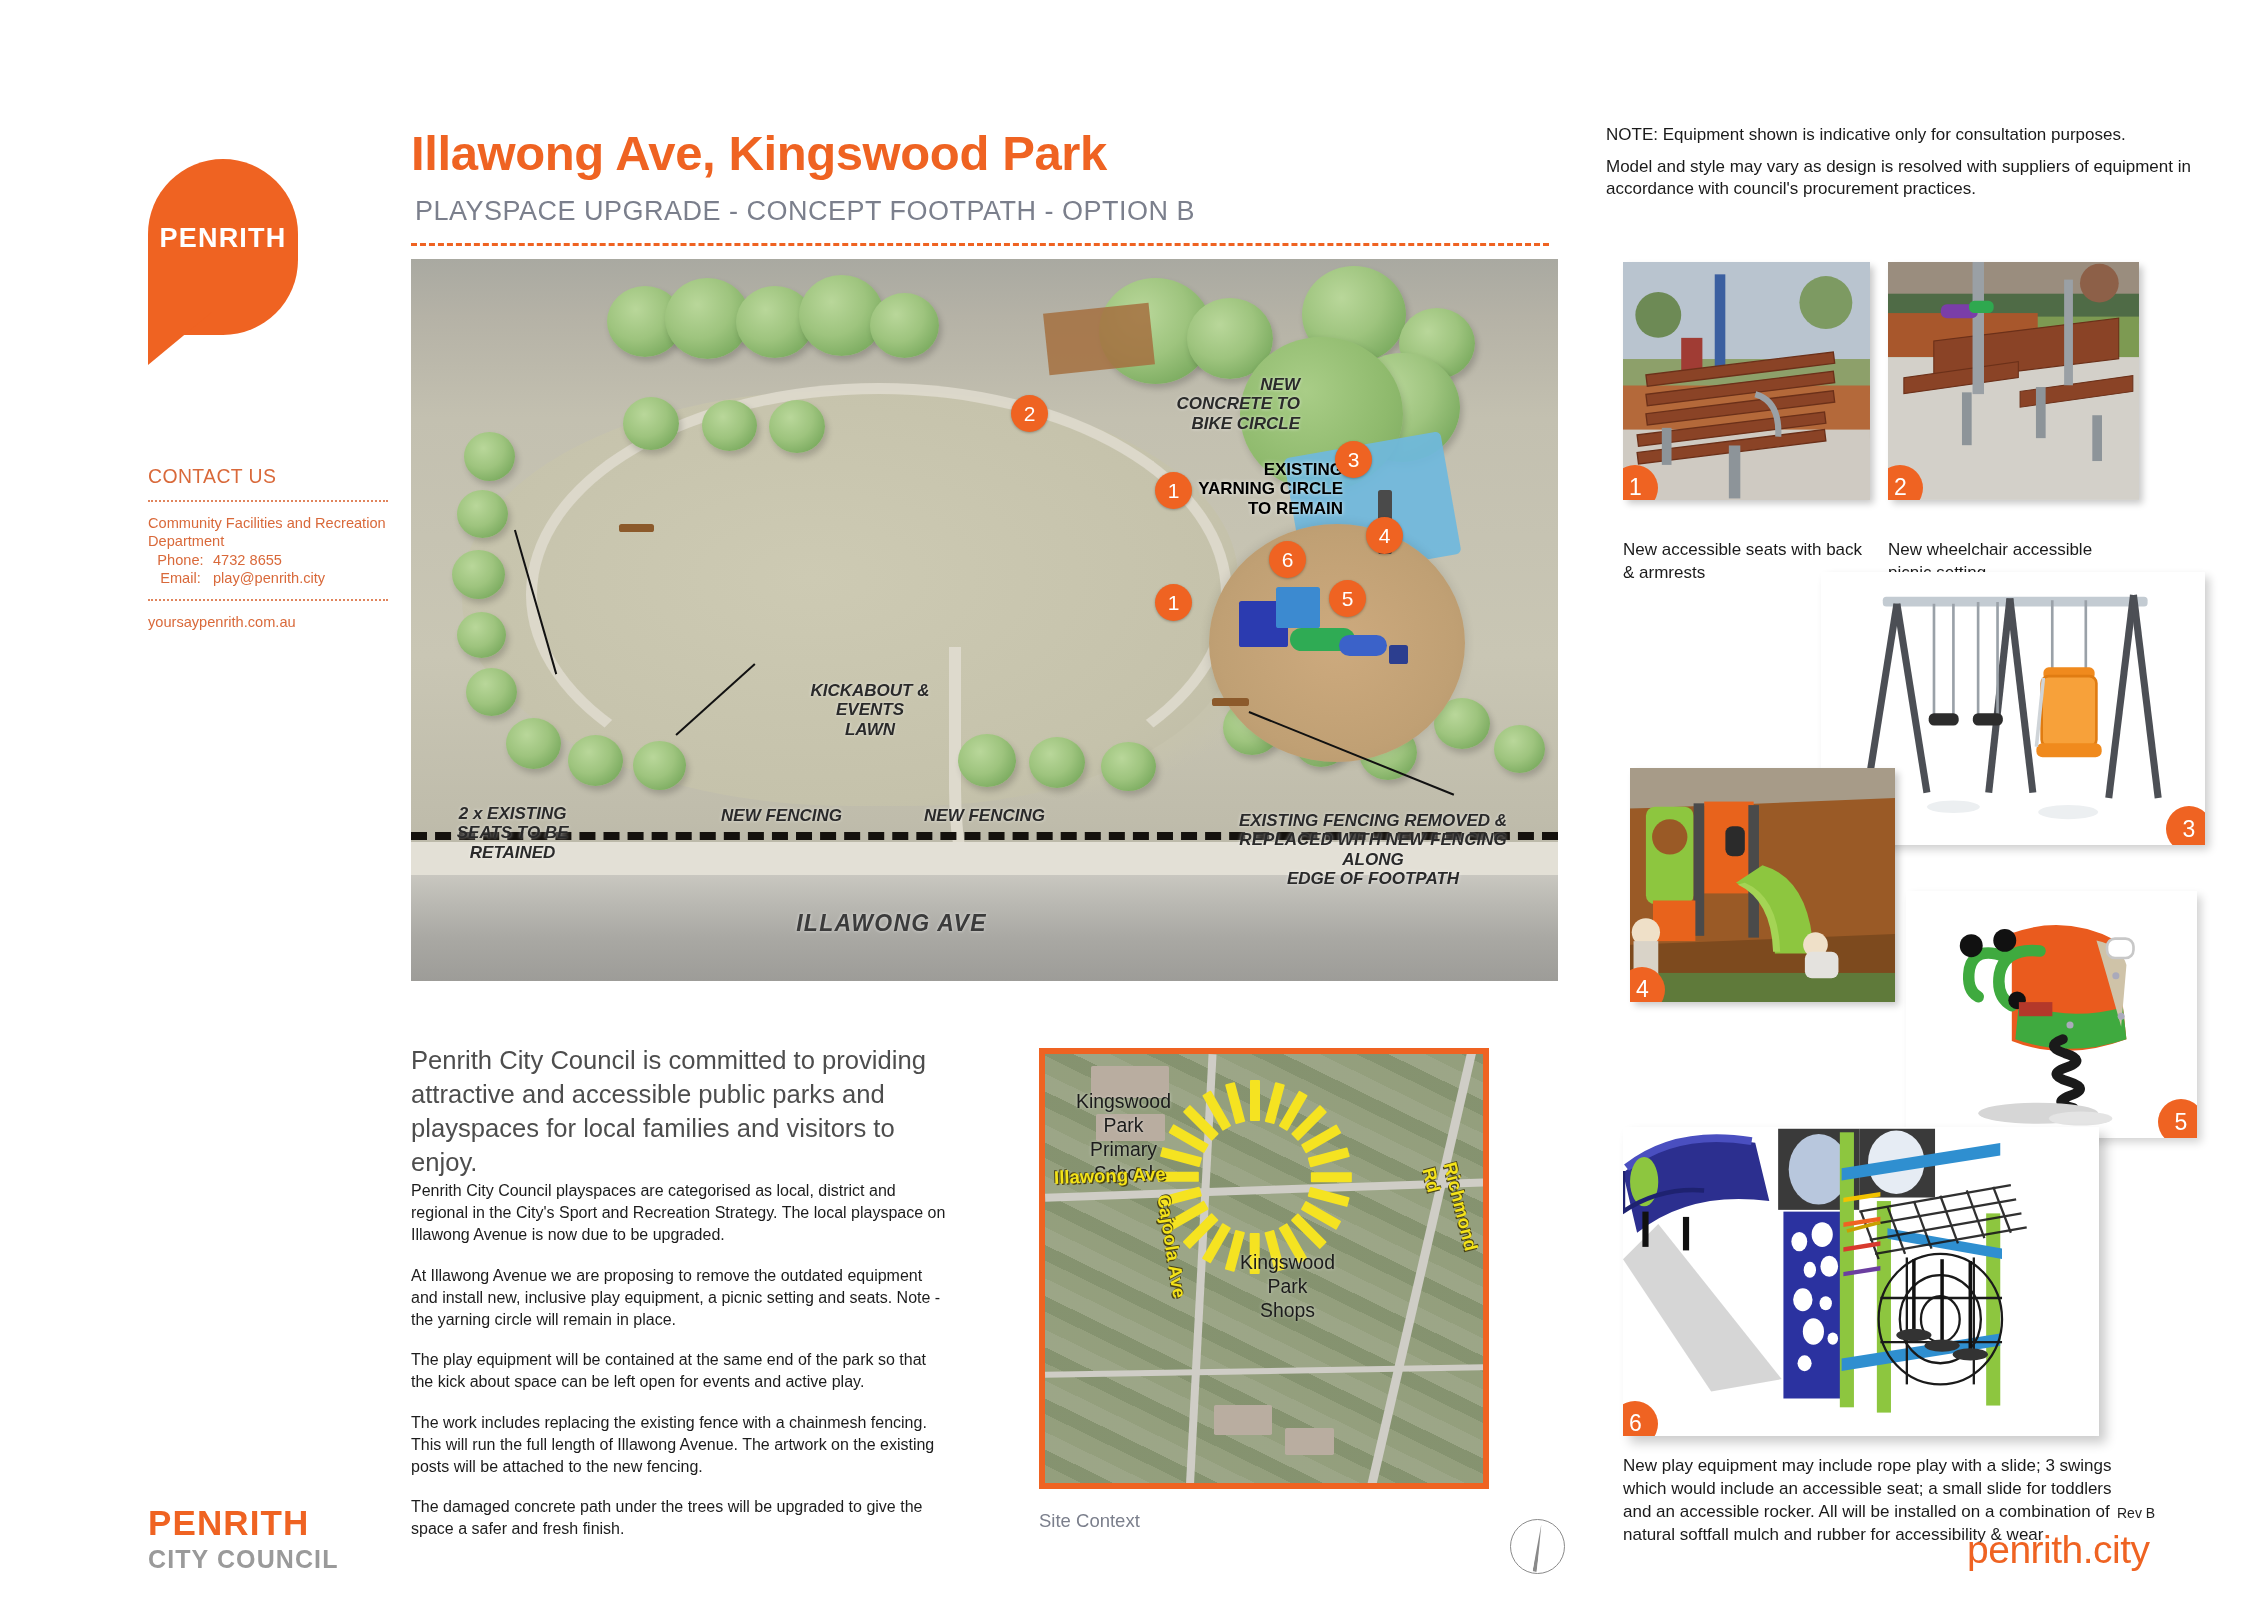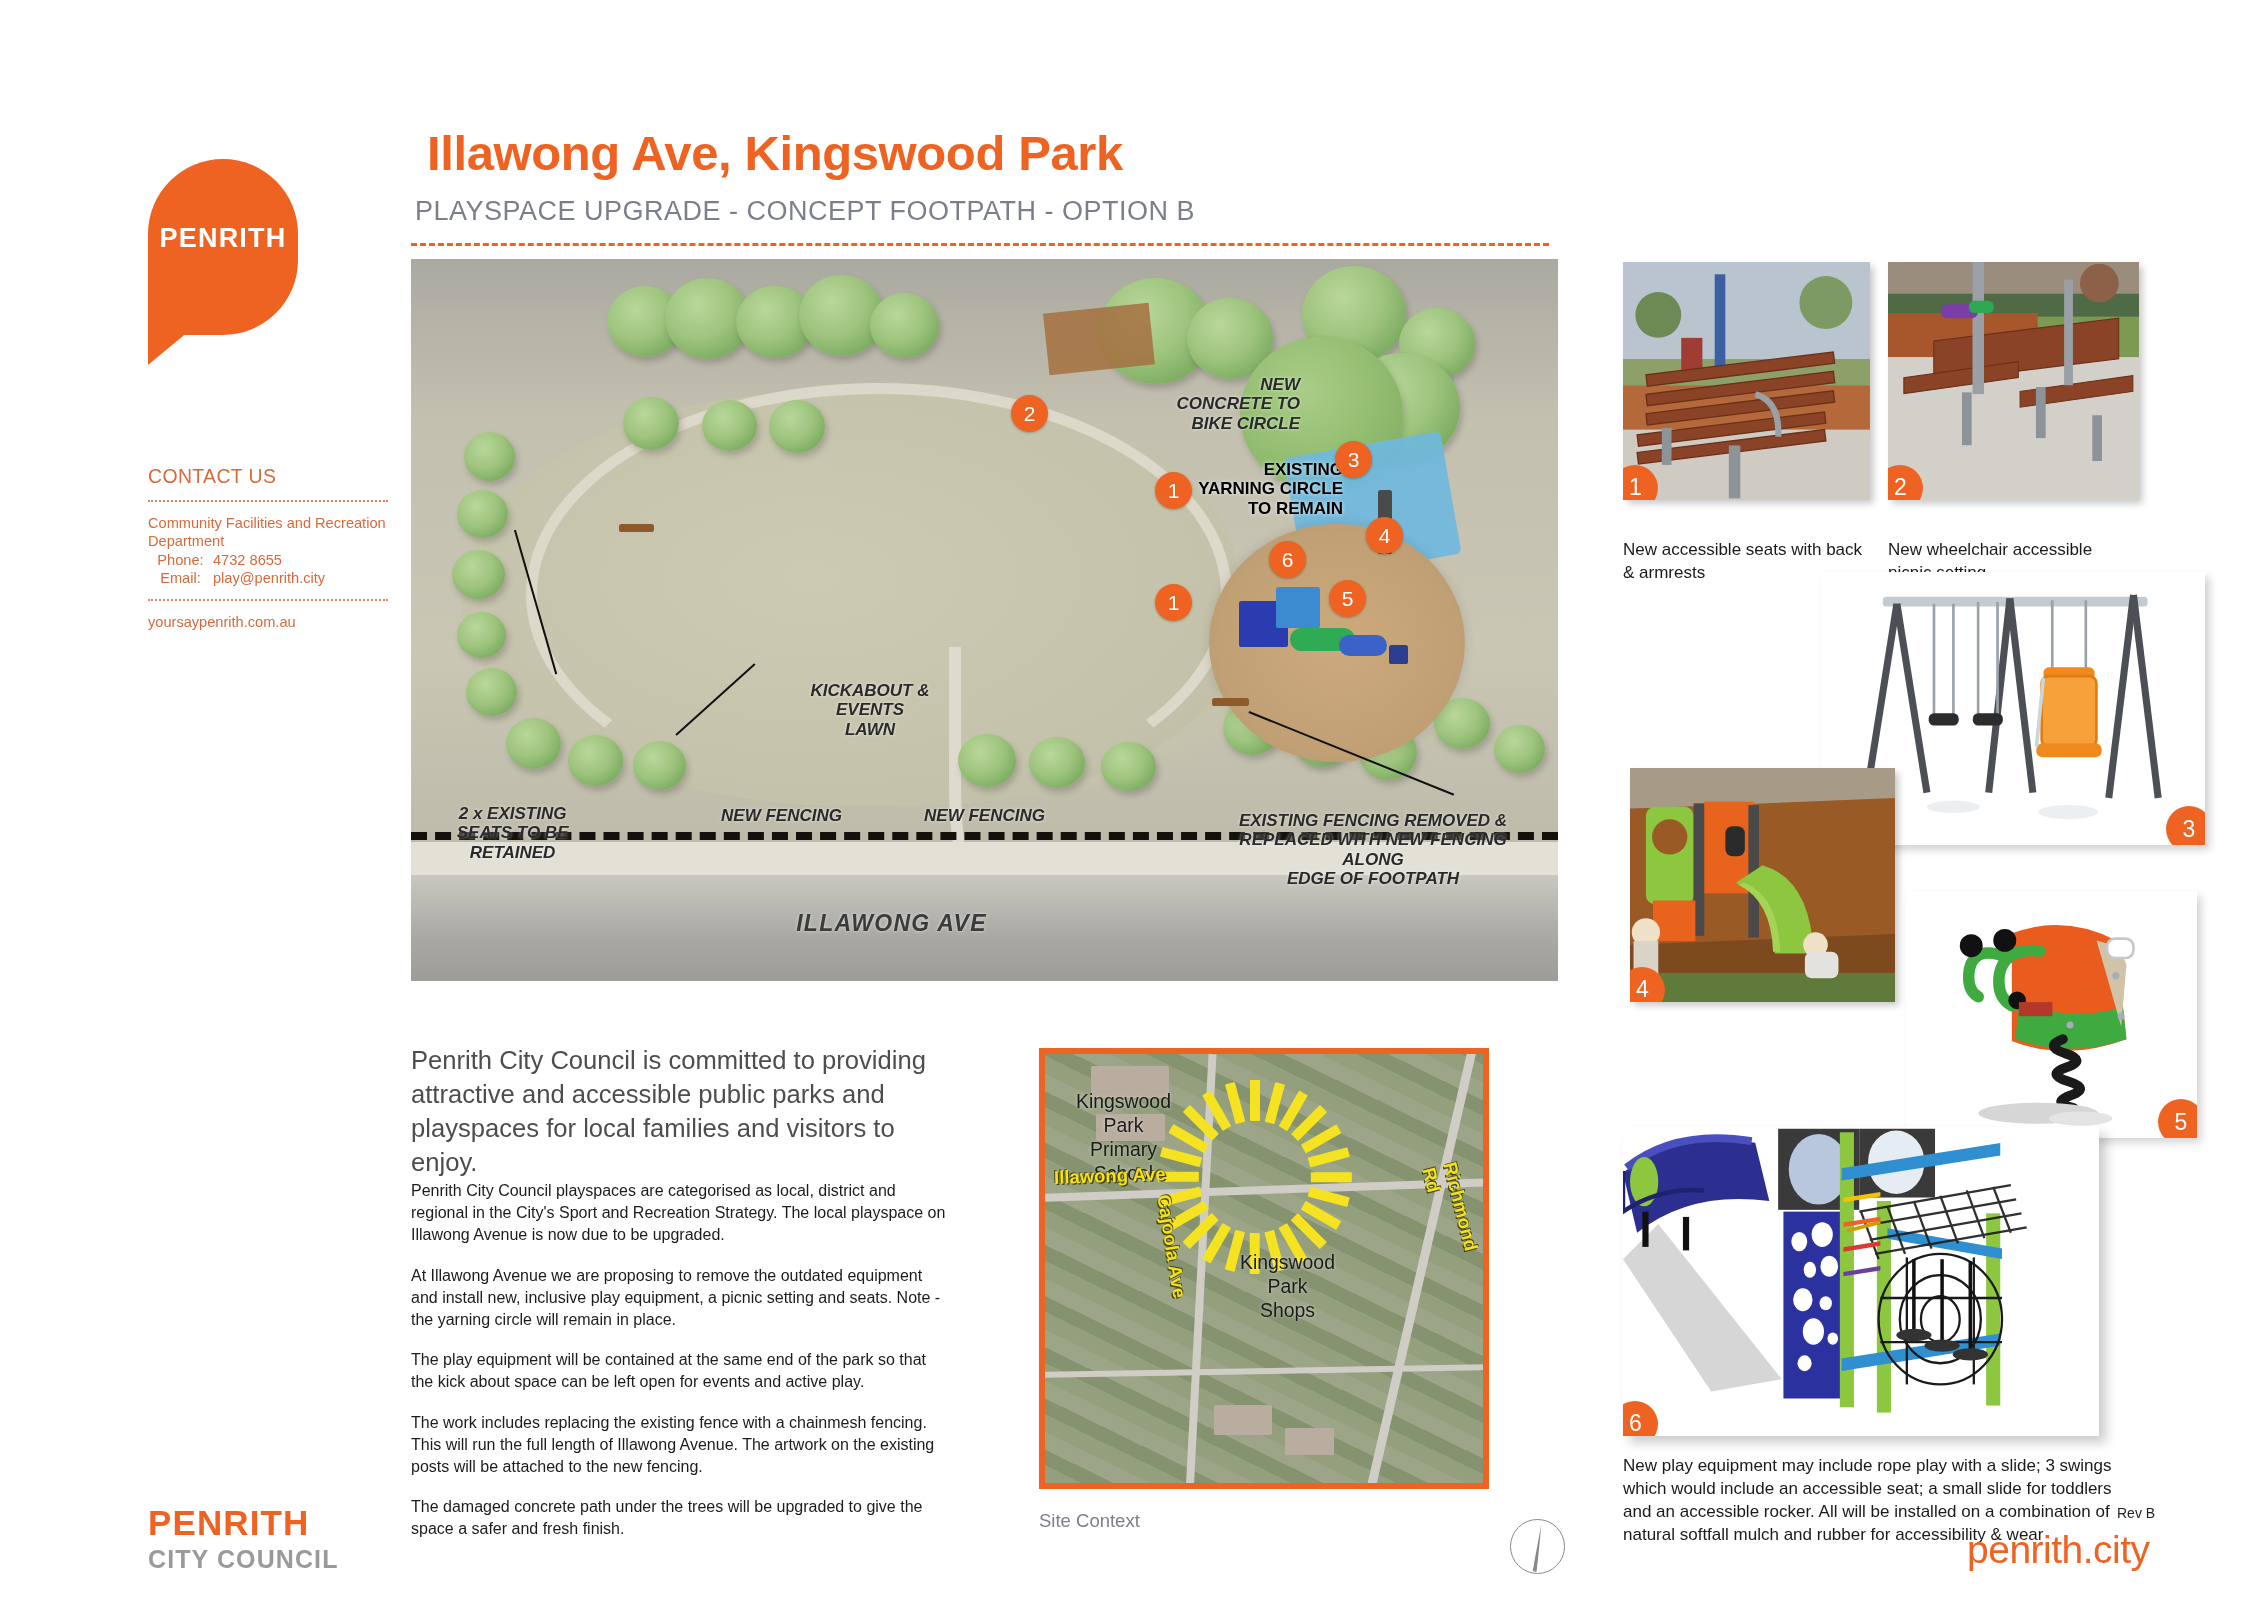--- a/index.html
+++ b/index.html
@@ -36,21 +36,21 @@
   .contact-line { font-size: 14.6px; line-height: 18.5px; color:#d9693a; }
   .contact-row { display:flex; font-size: 14.6px; line-height: 18.5px; }
   .contact-row .lbl { width: 65px; text-align: center; }
   .contact-url { font-size: 14.6px; color:#d9693a; }
 
   .footer-logo { position: absolute; left: 148px; top: 1504px; }
   .footer-logo .fl1 { font-size: 35px; font-weight: 700; color:#ef6322; letter-spacing: 1.1px; line-height: 37px;}
   .footer-logo .fl2 { font-size: 25px; font-weight: 700; color:#9a9a9a; letter-spacing: 1.1px; line-height: 37px;}
 
   
-  .title { position: absolute; left: 411px; top: 125px; font-size: 49px; color:#ef6322; font-weight: 700; letter-spacing:-0.4px;margin-left:16px; }
+  .title { position: absolute; left: 411px; top: 125px; font-size: 49px; color:#ef6322; font-weight: 700; letter-spacing:-0.4px; }
   .subtitle { position: absolute; left: 415px; top: 196px; font-size: 27px; color:#7b7f8c; letter-spacing: 0.5px; }
   .hdr-dash { position:absolute; left:411px; top: 243px; width: 1138px; height: 0; border-top: 3.5px dashed #ef6322; }
 
   .note { position: absolute; left: 1606px; top: 124px; width: 622px; }
   .note p { font-size: 17px; line-height: 22px; color:#1a1a1a; margin-bottom: 9.7px; }
 
   
   .siteplan {
     position: absolute; left: 411px; top: 259px; width: 1147px; height: 722px;
     overflow: hidden;
@@ -188,20 +188,24 @@
 
   <div class="footer-logo">
     <div class="fl1">PENRITH</div>
     <div class="fl2">CITY COUNCIL</div>
   </div>
 
   <div class="title">Illawong Ave, Kingswood Park</div>
   <div class="subtitle">PLAYSPACE UPGRADE - CONCEPT FOOTPATH - OPTION B</div>
   <div class="hdr-dash"></div>
 
+  <div class="note">
+    <p>NOTE:  Equipment shown is indicative only for consultation purposes.</p>
+    <p>Model and style may vary as design is resolved with suppliers of equipment in accordance with council's procurement practices.</p>
+  </div>
 
   <div class="siteplan">
     <div class="sp-ground"></div>
     <div class="sp-lawn"></div>
     <div class="sp-path"></div>
     <div class="sp-path2"></div>
 
     <div class="tree" style="left:196px;top:26.5px;width:76px;height:71px;"></div>
     <div class="tree" style="left:254px;top:19.4px;width:85px;height:81px;"></div>
     <div class="tree" style="left:325px;top:26.5px;width:78px;height:72px;"></div>

